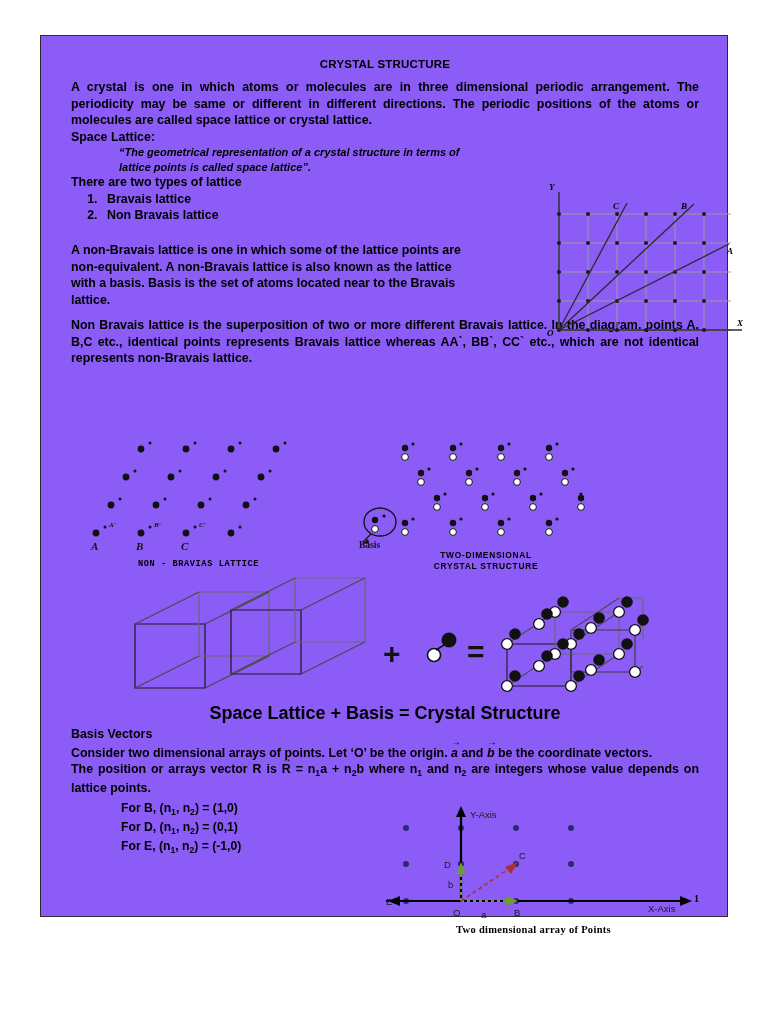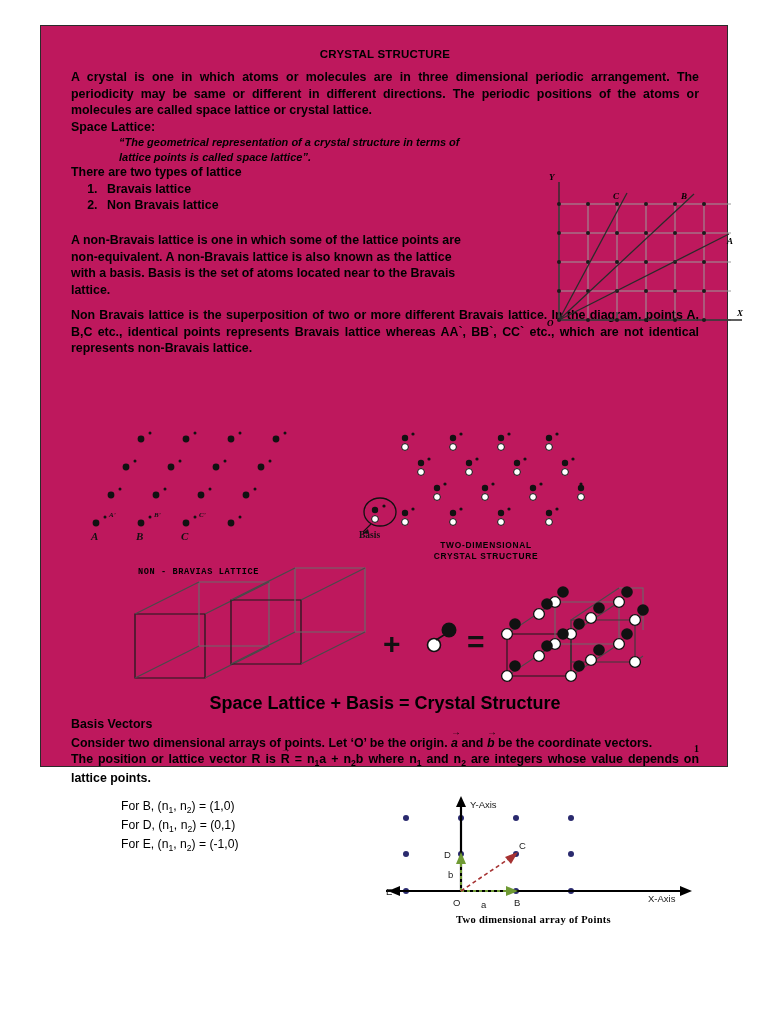--- a/index.html
+++ b/index.html
@@ -11,26 +11,26 @@
     width: 768px;
     height: 1024px;
     position: relative;
     font-family: "Liberation Sans", sans-serif;
     color: #000000;
     overflow: hidden;
   }
   .page {
     position: absolute;
     left: 40px;
-    top: 25px;
+    top: 35px;
     width: 688px;
-    height: 742px;
+    height: 882px;
     border: 1.5px solid #2b2b2b;
     box-sizing: border-box;
-    background: #be185d;
+    background: #8b5cf6;
   }
   .content {
     position: absolute;
     left: 30px;
     top: 22px;
     width: 628px;
     height: 906px;
   }
   .doc-title {
     text-align: center;
@@ -119,25 +119,25 @@
     left: 0;
     top: 645px;
     width: 628px;
     text-align: center;
     font-size: 18px;
     font-weight: bold;
   }
 
   .basis-section { position: absolute; left: 0; top: 668px; width: 628px; }
   .vec-list {
-    margin: 12px 0 0 0;
+    margin: 4px 0 0 0;
     padding: 0 0 0 50px;
     list-style: none;
     font-size: 12.2px;
-    font-weight: 400;
+    font-weight: 700;
     line-height: 1.45;
   }
   sub { font-size: 8.6px; }
   .ovl { position: relative; display: inline-block; }
   .ovl .arw {
     position: absolute;
     left: 0; right: 0; top: -0.72em;
     font-size: .8em;
     line-height: 1;
     text-align: center;
@@ -306,21 +306,21 @@
           </g>
           <g font-family="'Liberation Serif',serif" font-style="italic" font-weight="bold" fill="#111">
             <text x="28" y="91" font-size="7">A'</text>
             <text x="73" y="91" font-size="7">B'</text>
             <text x="118" y="91" font-size="7">C'</text>
             <text x="10" y="114" font-size="11">A</text>
             <text x="55" y="114" font-size="11">B</text>
             <text x="100" y="114" font-size="11">C</text>
           </g>
         </svg>
-        <div class="fig-caption" style="margin-top:19px">NON - BRAVIAS  LATTICE</div>
+        <div class="fig-caption" style="margin-top:1px">NON - BRAVIAS  LATTICE</div>
       </div>
 
       <div class="fig-2dcrystal">
         <svg width="250" height="112" viewBox="0 0 250 112">
           <g>
             <g fill="#111111">
               <circle cx="44" cy="12" r="3.2"></circle>
                 <circle cx="52" cy="8" r="1.6"></circle>
               <circle cx="92" cy="12" r="3.2"></circle>
                 <circle cx="100" cy="8" r="1.6"></circle>
@@ -454,21 +454,21 @@
     </div>
 
     <div class="caption-center-bold">Space Lattice + Basis = Crystal Structure</div>
 
     <div class="basis-section">
       <div class="bold-head">Basis Vectors</div>
       <p class="body-text" style="margin-top:2px">
         <span>Consider two dimensional arrays of points. Let ‘O’ be the origin. </span><span class="ovl ital"><span class="arw">→</span><span>a</span></span><span> and </span><span class="ovl ital"><span class="arw">→</span><span>b</span></span><span> be the coordinate vectors.</span>
       </p>
       <p class="body-text">
-        <span>The position or lattice vector R is   </span><span class="ovl"><span class="arw">→</span><span>R</span></span><span> = n</span><sub>1</sub><span>a + n</span><sub>2</sub><span>b where n</span><sub>1</sub><span> and n</span><sub>2</sub><span> are integers whose value depends on lattice points.</span>
+        <span>The position or arrays vector R is   </span><span class="ovl"><span class="arw">→</span><span>R</span></span><span> = n</span><sub>1</sub><span>a + n</span><sub>2</sub><span>b where n</span><sub>1</sub><span> and n</span><sub>2</sub><span> are integers whose value depends on lattice points.</span>
       </p>
       <ul class="vec-list">
         <li><span>For B, (n</span><sub>1</sub><span>, n</span><sub>2</sub><span>) = (1,0)</span></li>
         <li><span>For D, (n</span><sub>1</sub><span>, n</span><sub>2</sub><span>) = (0,1)</span></li>
         <li><span>For E, (n</span><sub>1</sub><span>, n</span><sub>2</sub><span>) = (-1,0)</span></li>
       </ul>
     </div>
 
     <div class="fig-array">
       <svg width="335" height="125" viewBox="0 0 335 125">

